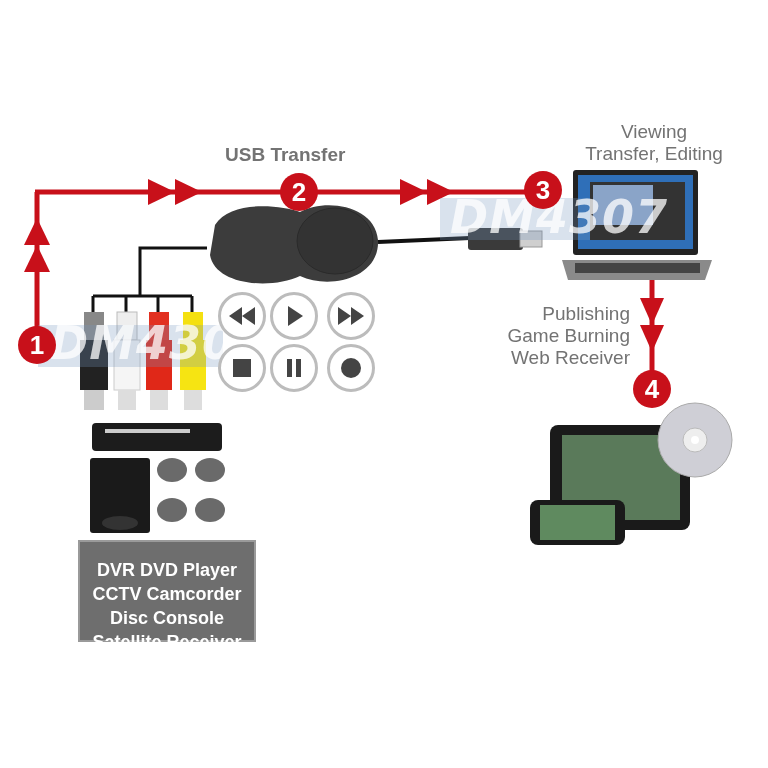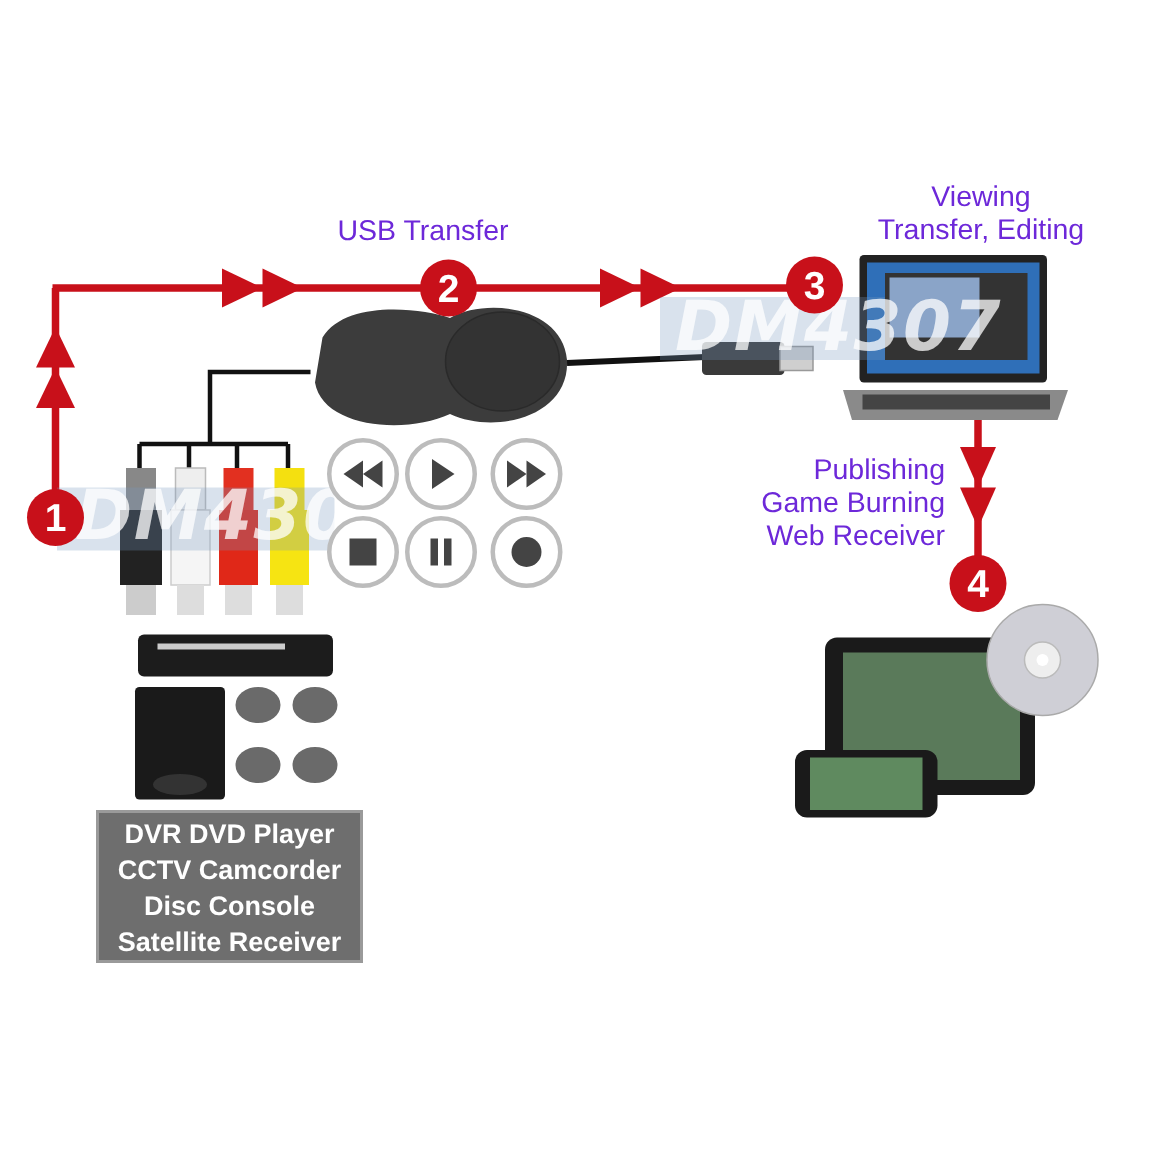--- a/index.html
+++ b/index.html
@@ -1,21 +1,21 @@
 <!DOCTYPE html>
 <html><head>
 <meta charset="utf-8">
 <style>
   html, body { margin:0; padding:0; background:#ffffff; }
   body { width:768px; height:768px; position:relative; overflow:hidden; font-family:"Liberation Sans", sans-serif; }
   .abs { position:absolute; }
-  .red-label { color:#6d28d9; font-size:19px; line-height:22px; text-align:center; white-space:nowrap; }
+  .red-label { color:#737373; font-size:19px; line-height:22px; text-align:center; white-space:nowrap; }
   .circle-num { position:absolute; width:38px; height:38px; border-radius:50%; background:#c8101a; color:#fff; font-weight:bold; font-size:26px; line-height:38px; text-align:center; }
   .ctrl { position:absolute; width:48px; height:48px; border-radius:50%; border:3px solid #bcbcbc; background:#fff; box-sizing:border-box; display:flex; align-items:center; justify-content:center; }
-  .src-box { position:absolute; left:64px; top:540px; width:178px; height:102px; background:#6e6e6e; border:2px solid #9a9a9a; box-sizing:border-box; color:#fff; font-weight:bold; font-size:18px; line-height:24px; text-align:center; padding-top:2px; }
+  .src-box { position:absolute; left:78px; top:540px; width:178px; height:102px; background:#6e6e6e; border:2px solid #9a9a9a; box-sizing:border-box; color:#fff; font-weight:bold; font-size:18px; line-height:24px; text-align:center; padding-top:16px; }
   .watermark { position:absolute; font-family:"DejaVu Sans", sans-serif; font-style:italic; font-weight:bold; color:rgba(255,255,255,0.75); font-size:46px; letter-spacing:1px;text-align:right; }
   .wm-band { position:absolute; background:rgba(120,150,190,0.28); }
 </style>
 </head>
 <body>
 
 <svg class="abs" style="left:0;top:0" width="768" height="768">
 
   <g fill="#c8101a" stroke="#c8101a">
     <line x1="37" y1="192" x2="37" y2="345" stroke-width="5"></line>
@@ -103,21 +103,21 @@
 <div class="wm-band" style="left:38px;top:325px;width:185px;height:42px;"></div>
 <div class="watermark" style="left:50px;top:316px;">DM4307</div>
 <div class="wm-band" style="left:440px;top:198px;width:150px;height:42px;"></div>
 <div class="watermark" style="left:450px;top:190px;">DM4307</div>
 
 <div class="circle-num" style="left:18px;top:326px;">1</div>
 <div class="circle-num" style="left:280px;top:173px;">2</div>
 <div class="circle-num" style="left:524px;top:171px;">3</div>
 <div class="circle-num" style="left:633px;top:370px;">4</div>
 
-<div class="abs red-label" style="left:225px;top:144px;">USB Transfer</div>
+<div class="abs red-label" style="left:225px;top:144px;font-weight:bold;">USB Transfer</div>
 <div class="abs red-label" style="left:566px;top:121px;width:176px;">
   <div>Viewing</div>
   <div>Transfer, Editing</div>
 </div>
 <div class="abs red-label" style="left:475px;top:303px;width:155px;text-align:right;">
   <div>Publishing</div>
   <div>Game Burning</div>
   <div>Web Receiver</div>
 </div>
 

